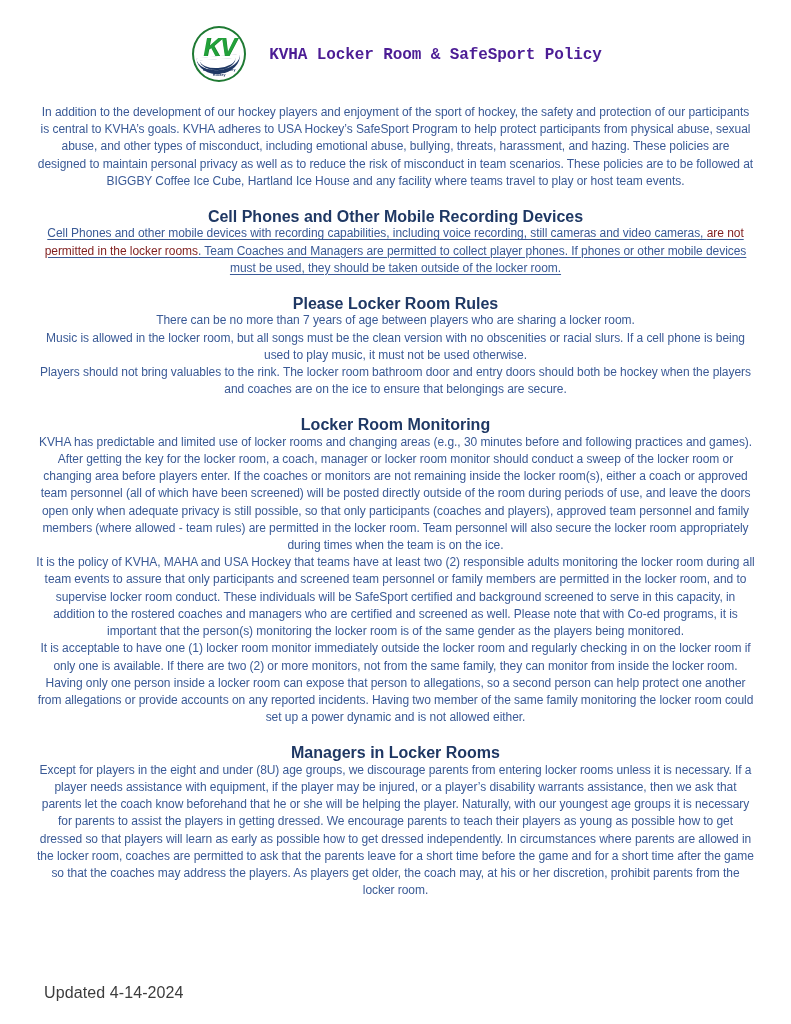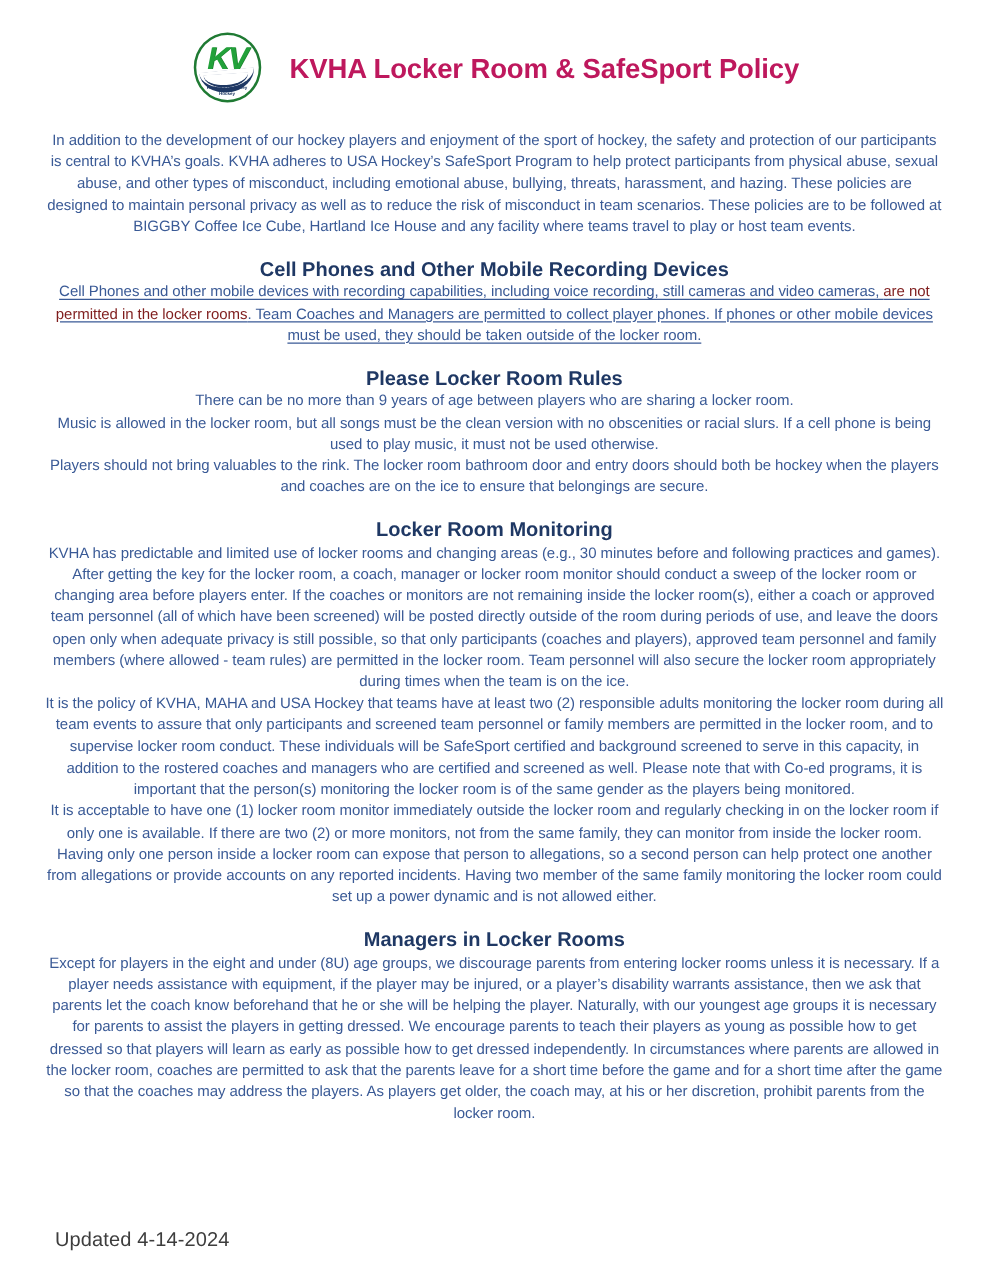--- a/index.html
+++ b/index.html
@@ -101,25 +101,26 @@
     left: 0;
     top: 47px;
     width: 60px;
     text-align: center;
     font-size: 3.6px;
     line-height: 4.6px;
     color: #1f3864;
     font-weight: bold;
   }
   .doc-title {
-    font-size: 22px;
-    font-weight: bold;
-    color: #be185d;
+    font-size: 16px;
+    font-weight: bold;
+    color: #4c1d95;
     letter-spacing: -0.1px;
     white-space: nowrap;
+    font-family: Liberation Mono, monospace;
   }
 
   
   .content {
     padding: 0 36px;
   }
   p.para {
     margin: 0;
     text-align: center;
     font-size: 12px;
@@ -174,21 +175,21 @@
 
     <div class="gap-md"></div>
     <p class="para">In addition to the development of our hockey players and enjoyment of the sport of hockey, the safety and protection of our participants is central to KVHA’s goals. KVHA adheres to USA Hockey’s SafeSport Program to help protect participants from physical abuse, sexual abuse, and other types of misconduct, including emotional abuse, bullying, threats, harassment, and hazing. These policies are designed to maintain personal privacy as well as to reduce the risk of misconduct in team scenarios. These policies are to be followed at BIGGBY Coffee Ice Cube, Hartland Ice House and any facility where teams travel to play or host team events.</p>
 
     <div class="gap-lg"></div>
     <h2 class="section">Cell Phones and Other Mobile Recording Devices</h2>
     <p class="para underlined"><span>Cell Phones and other mobile devices with recording capabilities, including voice recording, still cameras and video cameras, </span><b class="inline-bold">are not permitted in the locker rooms</b><span>. Team Coaches and Managers are permitted to collect player phones. If phones or other mobile devices must be used, they should be taken outside of the locker room.</span></p>
 
     <div class="gap-lg"></div>
     <h2 class="section">Please Locker Room Rules</h2>
-    <p class="para">There can be no more than 9 years of age between players who are sharing a locker room.</p>
+    <p class="para">There can be no more than 7 years of age between players who are sharing a locker room.</p>
     <p class="para">Music is allowed in the locker room, but all songs must be the clean version with no obscenities or racial slurs.   If a cell phone is being used to play music, it must not be used otherwise.</p>
     <p class="para">Players should not bring valuables to the rink. The locker room bathroom door and entry doors should both be hockey when the players and coaches are on the ice to ensure that belongings are secure.</p>
 
     <div class="gap-lg"></div>
     <h2 class="section">Locker Room Monitoring</h2>
     <p class="para">KVHA has predictable and limited use of locker rooms and changing areas (e.g., 30 minutes before and following practices and games). After getting the key for the locker room, a coach, manager or locker room monitor should conduct a sweep of the locker room or changing area before players enter.  If the coaches or monitors are not remaining inside the locker room(s), either a coach or approved team personnel (all of which have been screened) will be posted directly outside of the room during periods of use, and leave the doors open only when adequate privacy is still possible, so that only participants (coaches and players), approved team personnel and family members (where allowed - team rules) are permitted in the locker room. Team personnel will also secure the locker room appropriately during times when the team is on the ice.</p>
     <p class="para">It is the policy of KVHA, MAHA and USA Hockey that teams have at least two (2) responsible adults monitoring the locker room during all team events to assure that only participants and screened team personnel or family members are permitted in the locker room, and to supervise locker room conduct.  These individuals will be SafeSport certified and background screened to serve in this capacity, in addition to the rostered coaches and managers who are certified and screened as well.  Please note that with Co-ed programs, it is important that the person(s) monitoring the locker room is of the same gender as the players being monitored.</p>
     <p class="para">It is acceptable to have one (1) locker room monitor immediately outside the locker room and regularly checking in on the locker room if only one is available.  If there are two (2) or more monitors, not from the same family, they can monitor from inside the locker room. Having only one person inside a locker room can expose that person to allegations, so a second person can help protect one another from allegations or provide accounts on any reported incidents.  Having two member of the same family monitoring the locker room could set up a power dynamic and is not allowed either.</p>
 
     <div class="gap-lg"></div>

